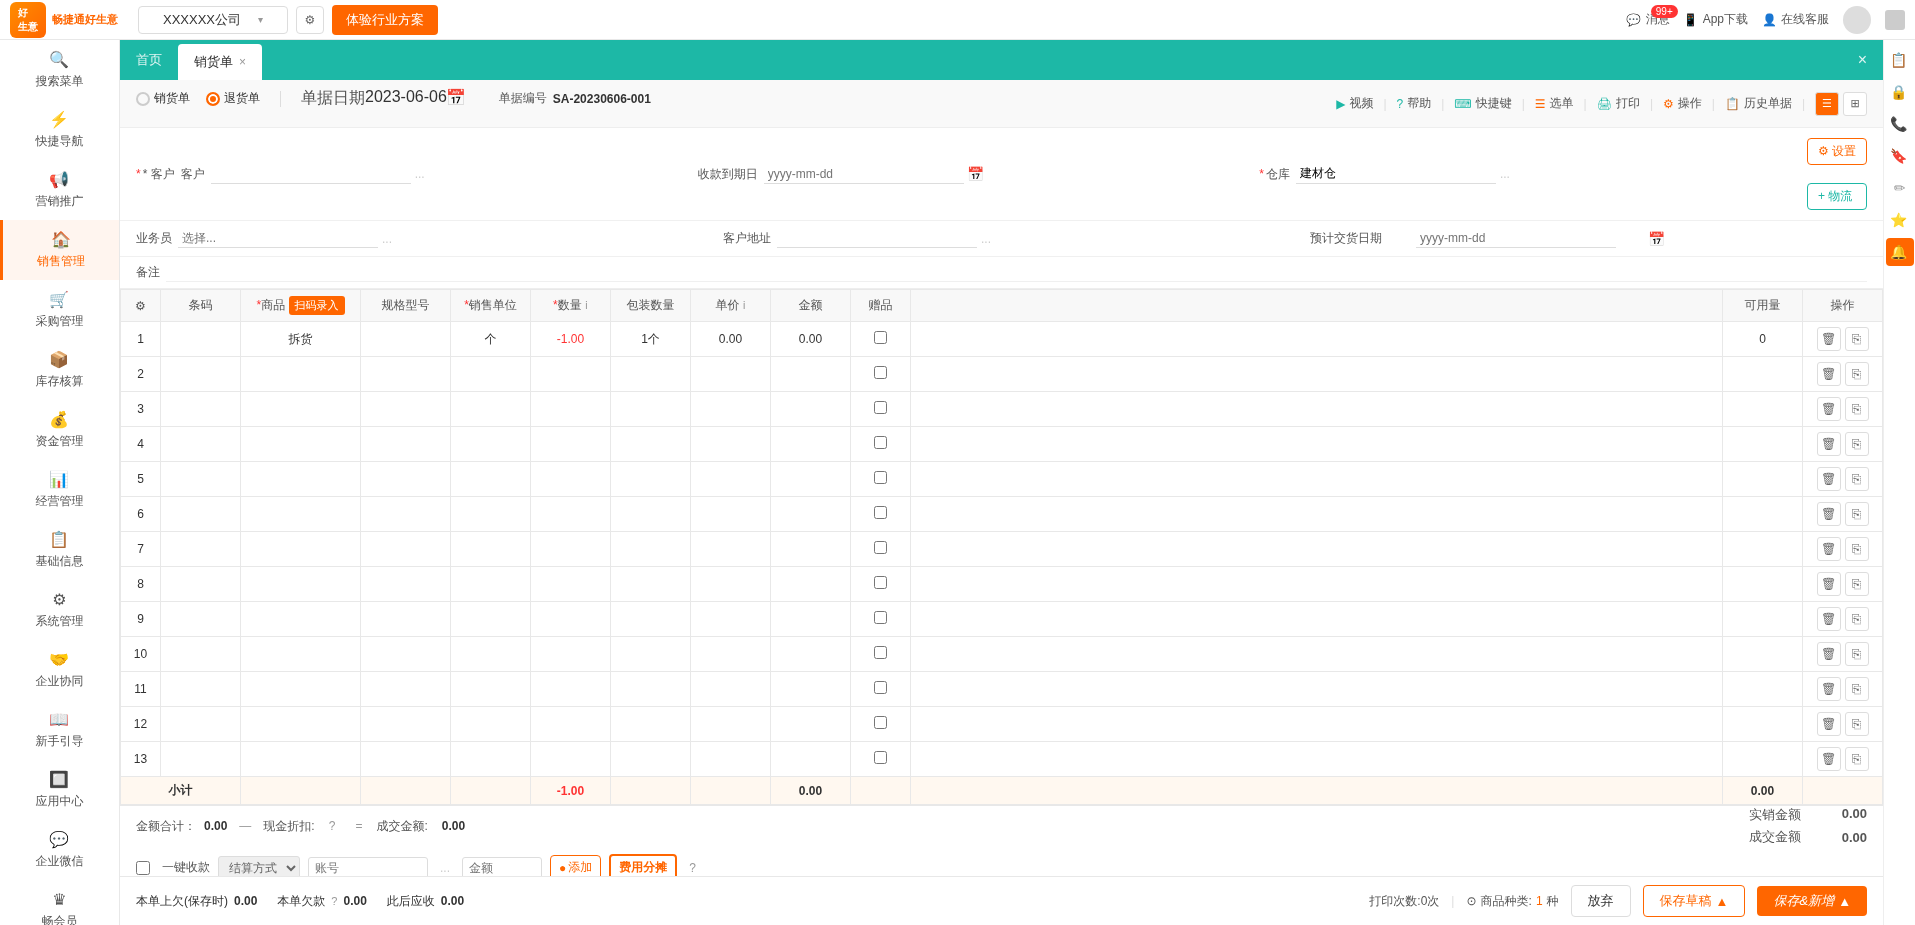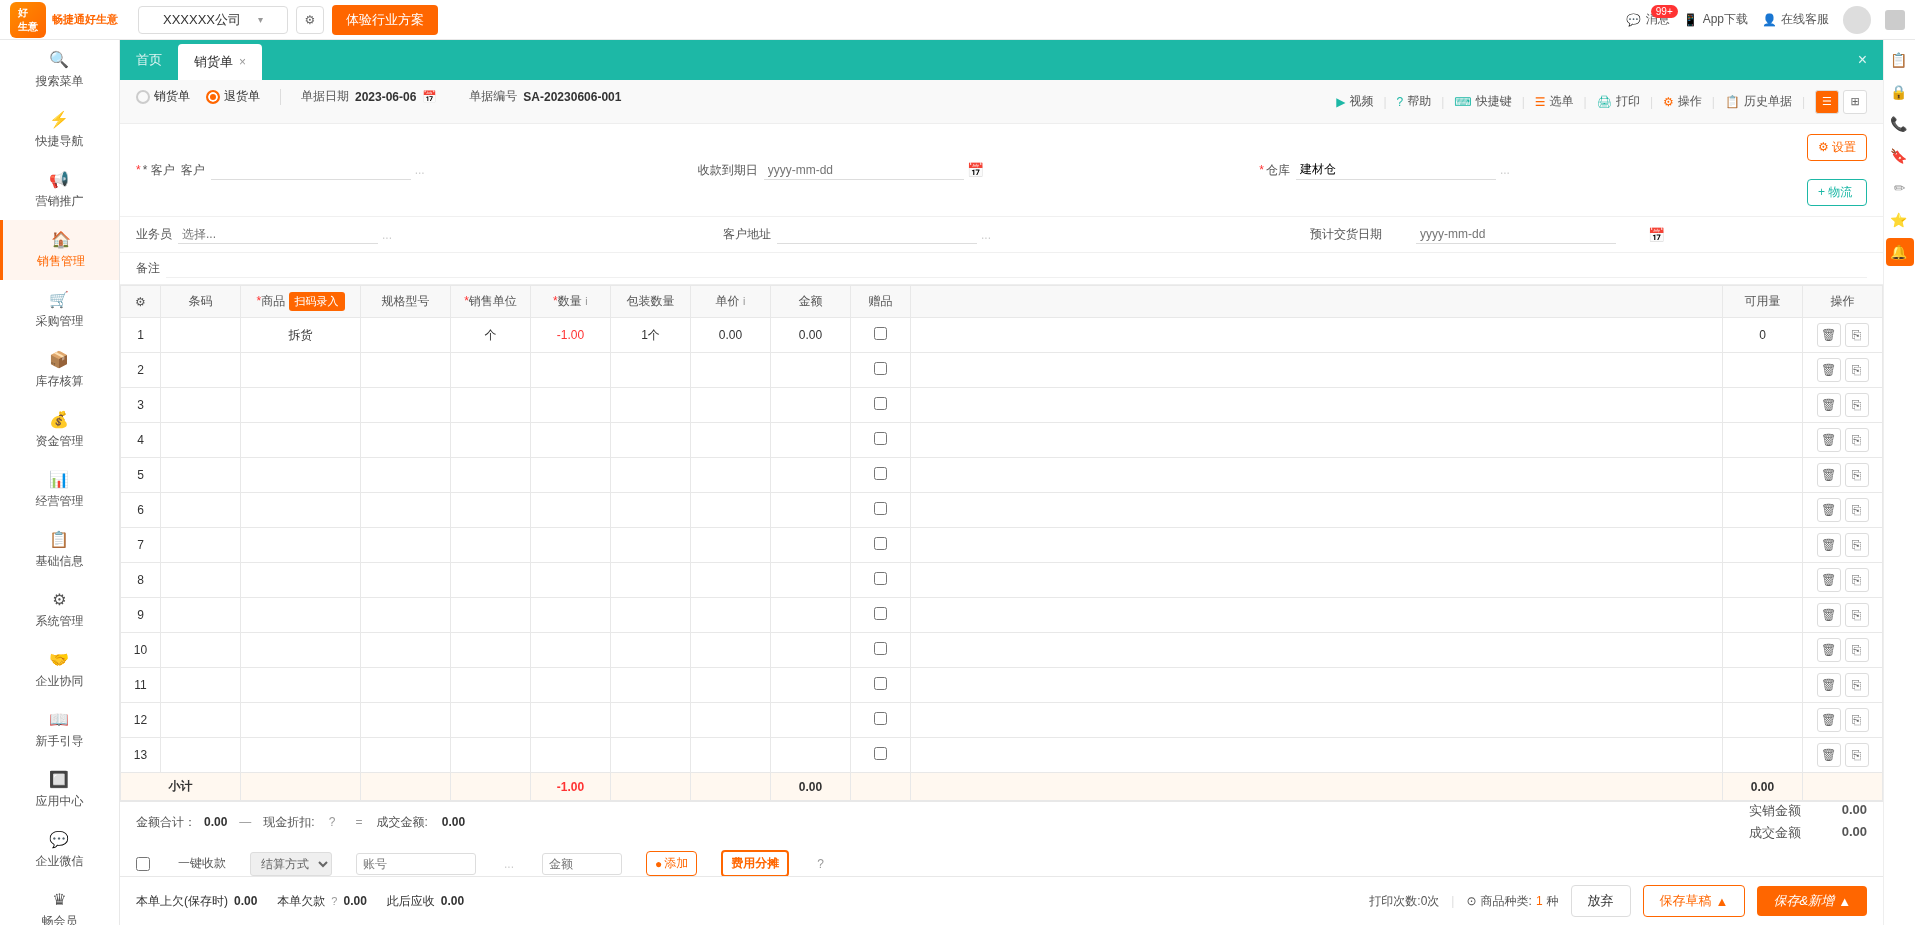--- a/index.html
+++ b/index.html
@@ -58,21 +58,21 @@
     .scan-btn { background: #ff6600; color: white; border: none; border-radius: 3px; padding: 2px 6px; font-size: 11px; cursor: pointer; }
     .col-num { width: 40px; color: #999; }
     .subtotal-row td { background: #fff8f0; font-weight: bold; }
     .action-btns { display: flex; gap: 4px; justify-content: center; }
     .action-btn { width: 24px; height: 24px; border: 1px solid #ddd; background: #fff; border-radius: 3px; cursor: pointer; display: flex; align-items: center; justify-content: center; color: #666; font-size: 12px; }
 
     
     .bottom-area { background: #fff; border-top: 1px solid #e8e8e8; padding: 0 16px; }
     .amount-row { display: flex; align-items: center; gap: 8px; margin-bottom: 8px; font-size: 12px; color: #555; }
     .amount-val { color: #333; font-weight: bold; }
-    .payment-row { display: flex; align-items: center; gap: 24px; }
+    .payment-row { display: flex; align-items: center; gap: 8px; }
     .checkbox-small { width: 14px; height: 14px; border: 1px solid #ddd; background: #fff; }
     .payment-select { border: 1px solid #ddd; border-radius: 3px; padding: 3px 6px; font-size: 12px; color: #666; }
     .account-input { border: 1px solid #ddd; border-radius: 3px; padding: 3px 6px; font-size: 12px; width: 120px; }
     .add-btn { background: #fff; border: 1px solid #ff6600; color: #ff6600; border-radius: 4px; padding: 3px 8px; cursor: pointer; font-size: 12px; display: flex; align-items: center; gap: 2px; }
     .fee-btn { background: #fff; border: 2px solid #ff6600; color: #ff6600; border-radius: 4px; padding: 3px 8px; cursor: pointer; font-size: 12px; font-weight: bold; }
 
     
     .footer-bar { display: flex; align-items: center; padding: 8px 16px; background: #fff; border-top: 1px solid #e8e8e8; gap: 20px; }
     .footer-info { display: flex; align-items: center; gap: 6px; color: #555; font-size: 12px; }
     .footer-info span { color: #333; }
@@ -210,23 +210,23 @@
           <div class="radio-group">
             <label class="radio-label">
               <span class="radio-circle"></span>
               <span>销货单</span>
             </label>
             <label class="radio-label">
               <span class="radio-circle checked"></span>
               <span>退货单</span>
             </label>
             <div class="divider-line"></div>
-            <div style="display:flex;align-items:center;gap:6px;color:#555;font-size:12px;">
+            <div style="display:flex;color:#555;font-size:16px;">
               <span>单据日期</span>
-              <span style="color:#333;font-weight:bold;">2023-06-06</span>
+              <span style="color:#333;font-weight:normal;">2023-06-06</span>
               <span style="color:#999;cursor:pointer;">📅</span>
             </div>
             <div style="display:flex;align-items:center;gap:6px;color:#555;font-size:12px;margin-left:16px;">
               <span>单据编号</span>
               <span style="color:#333;font-weight:bold;">SA-20230606-001</span>
             </div>
           </div>
           <div style="margin-left:auto;display:flex;align-items:center;gap:10px;">
             <div class="toolbar-btn">
               <span style="color:#1db8a6;">▶</span>
@@ -634,21 +634,21 @@
             <span style="margin:0 6px;color:#999;cursor:pointer;">?</span>
             <span style="margin:0 6px;color:#999;">=</span>
             <span>成交金额:</span>
             <span class="amount-val" style="margin-left:6px;">0.00</span>
 
             <div style="margin-left:auto;display:flex;flex-direction:column;align-items:flex-end;gap:4px;font-size:13px;">
               <div style="display:flex;gap:16px;">
                 <span>实销金额</span>
                 <span style="font-weight:bold;min-width:50px;text-align:right;">0.00</span>
               </div>
-              <div style="display:flex;gap:16px;">
+              <div style="display:flex;gap:16px;align-items:center;">
                 <span>成交金额</span>
                 <span style="font-weight:bold;min-width:50px;text-align:right;">0.00</span>
               </div>
             </div>
           </div>
           <div class="payment-row">
             <input type="checkbox" class="checkbox-small" style="">
             <span style="color:#555;margin-left:4px;">一键收款</span>
             <select class="payment-select">
               <option>结算方式</option>

